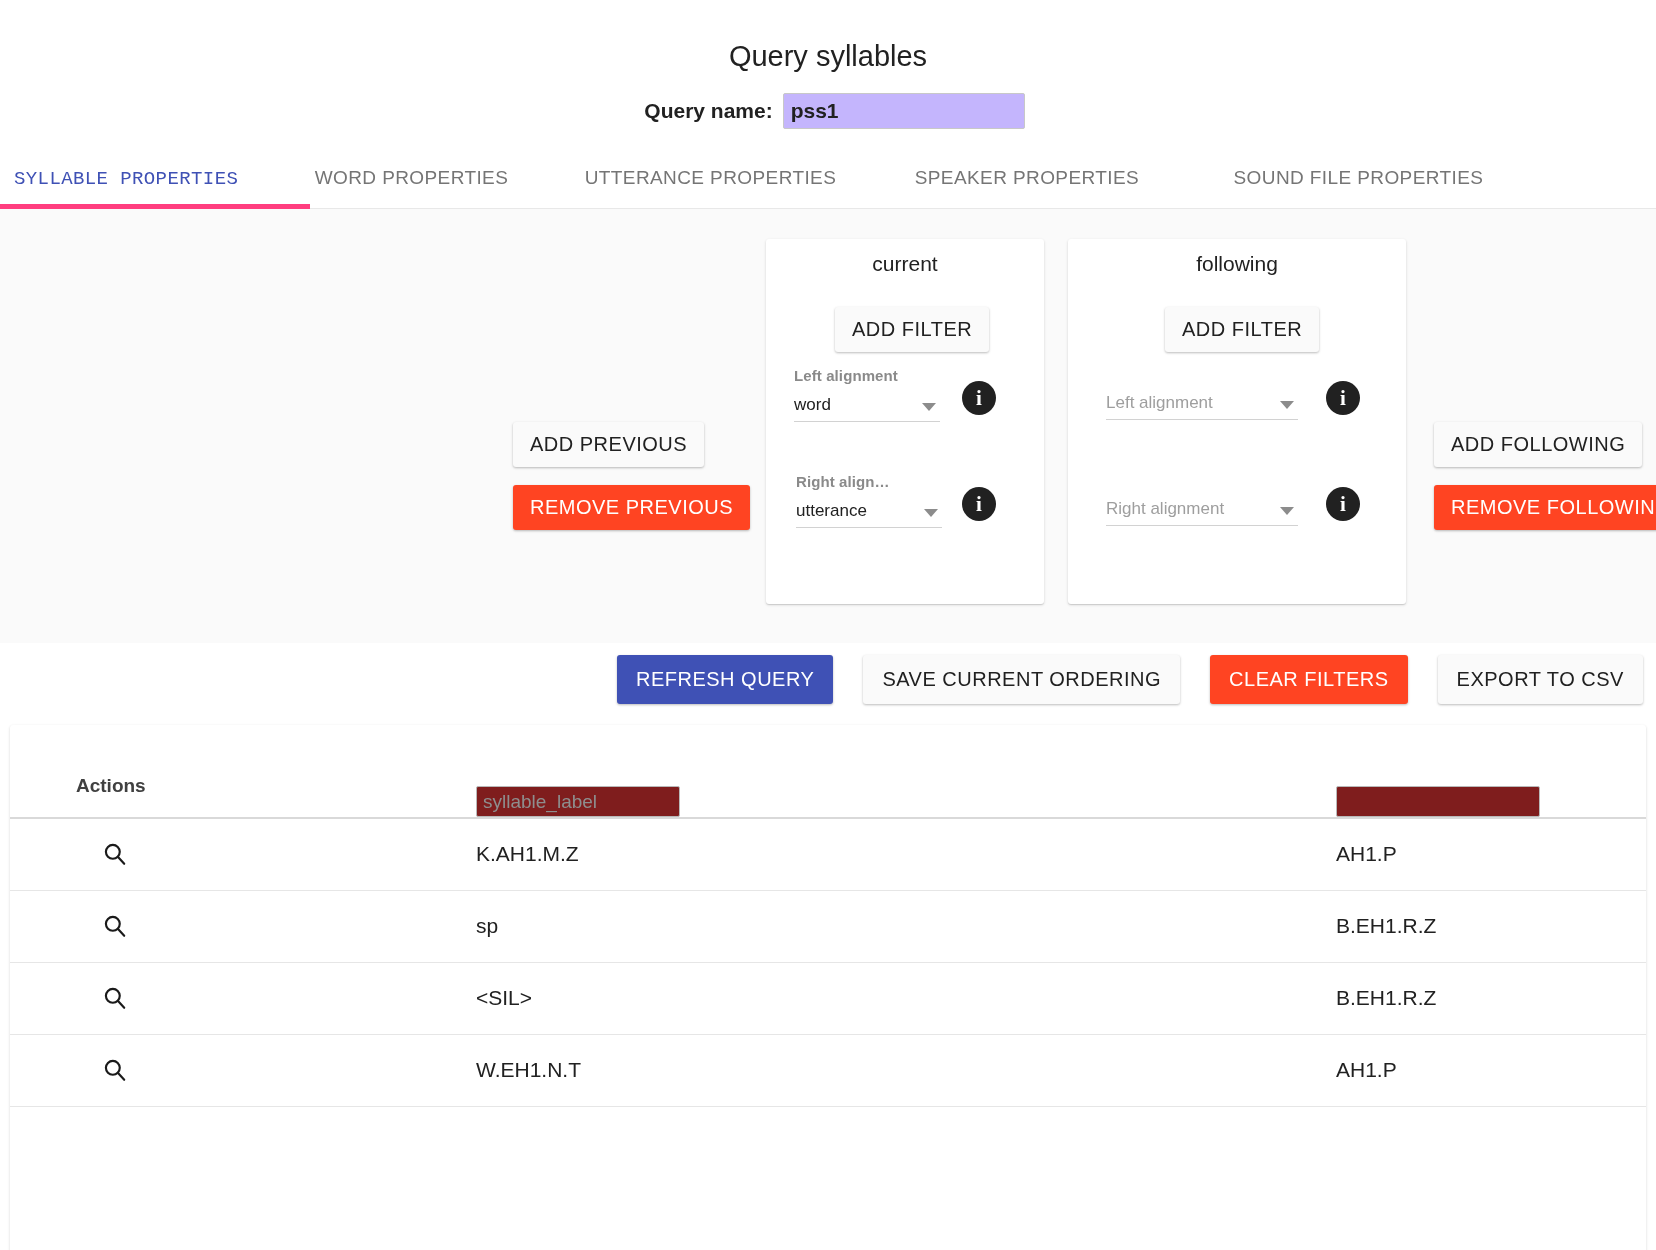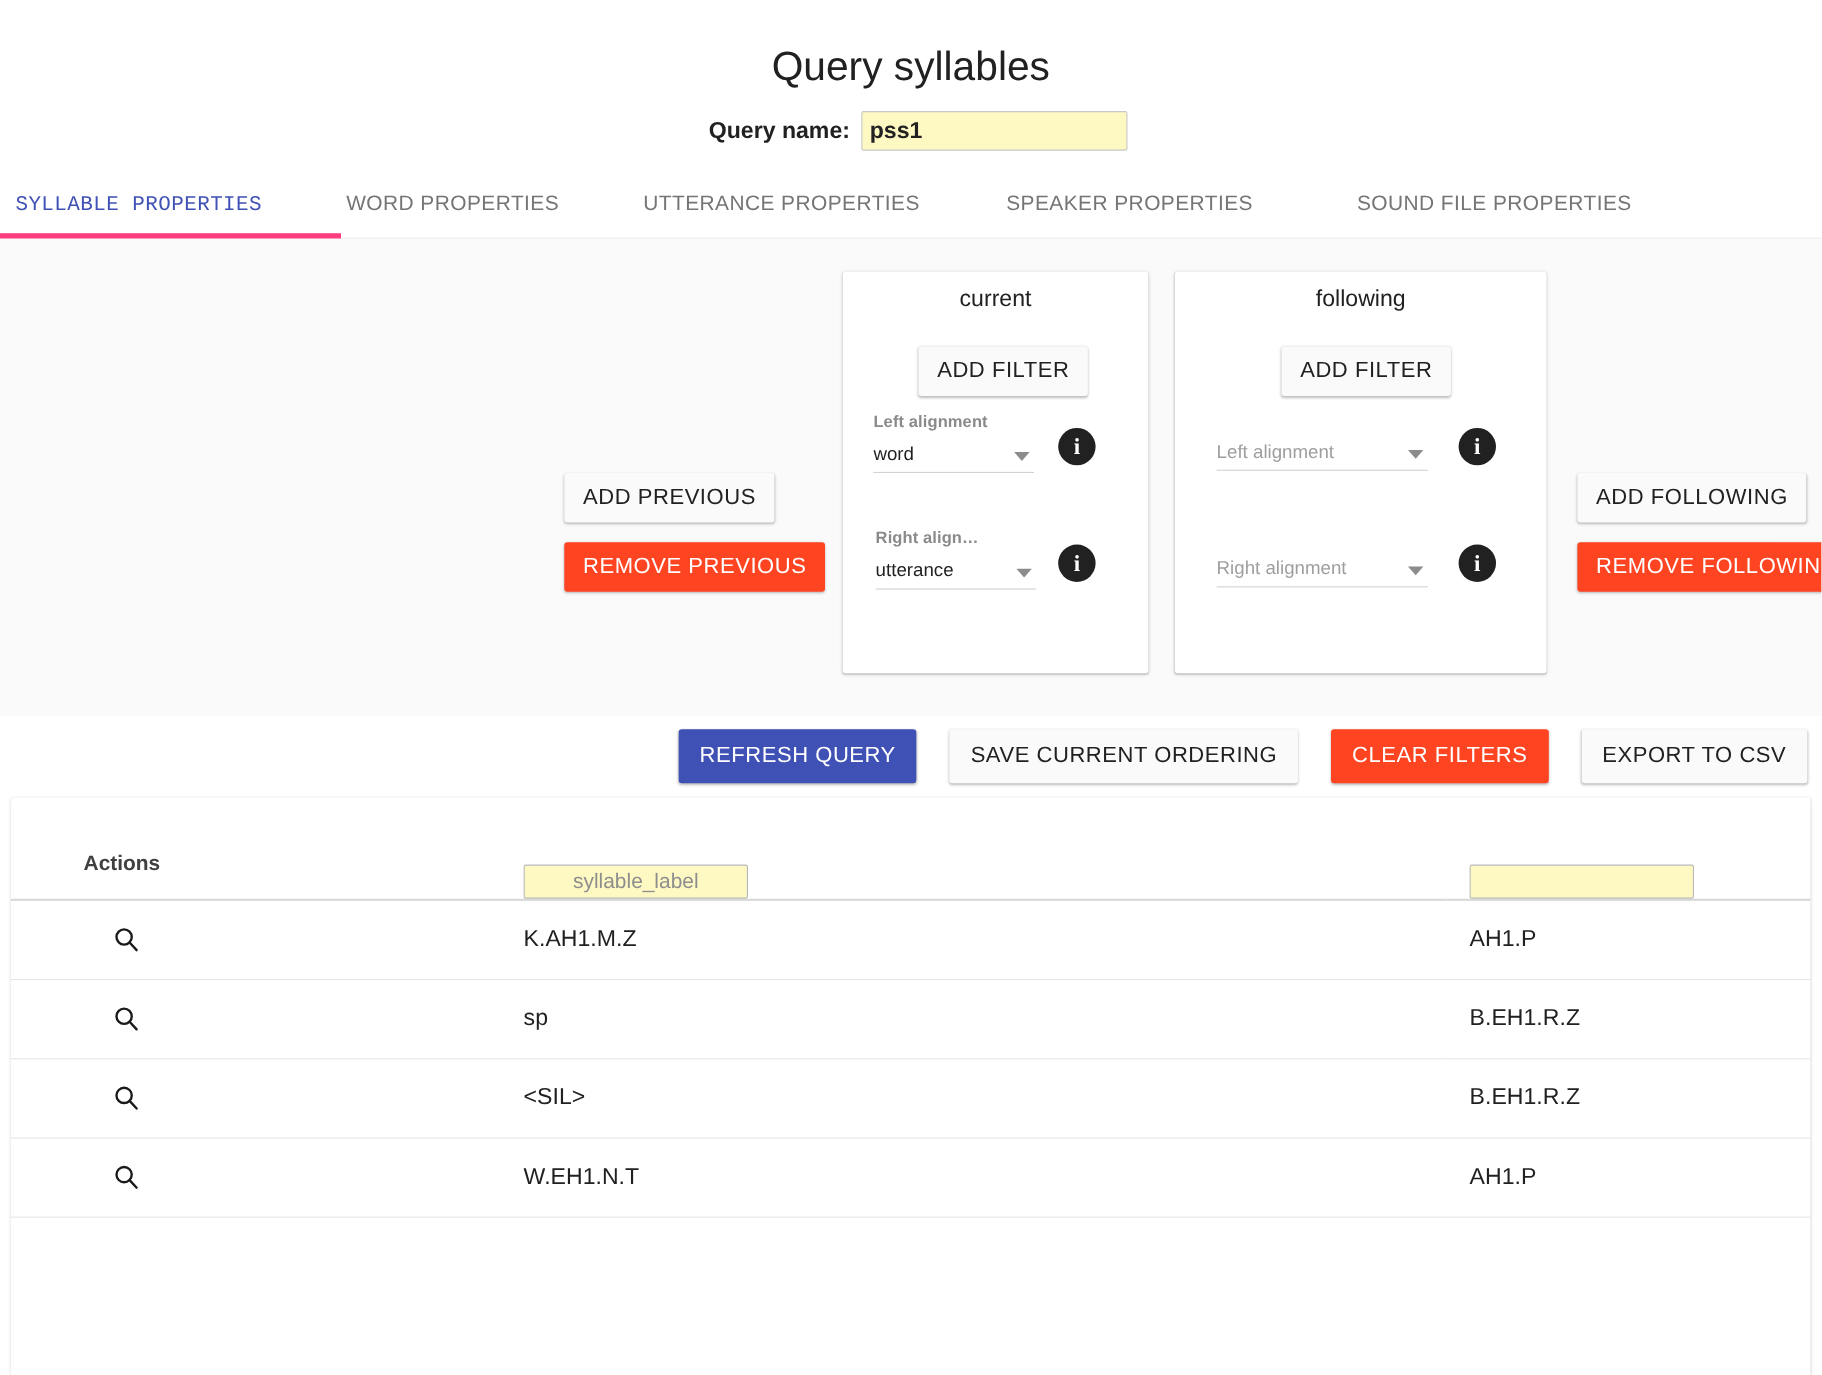--- a/index.html
+++ b/index.html
@@ -9,21 +9,21 @@
     background: #ffffff;
     font-family: "Liberation Sans", sans-serif;
     color: #212121;
     overflow: hidden;
     position: relative;
   }
 
   
   .page-title {
     text-align: center;
-    font-size: 37px;
+    font-size: 29px;
     font-weight: 400;
     color: #212121;
     margin: 0;
     padding-top: 42px;
     line-height: 1;
   }
   .query-name-row {
     display: flex;
     align-items: center;
     justify-content: center;
@@ -39,21 +39,21 @@
   .query-name-input {
     width: 242px;
     height: 36px;
     font-size: 21px;
     font-family: "Liberation Sans", sans-serif;
     font-weight: bold;
     color: #212121;
     border: 1px solid #c8c8c8;
     border-radius: 2px;
     padding: 2px 7px;
-    background: #fef9c3;
+    background: #c4b5fd;
     outline: none;
   }
 
   
   .tabbar {
     position: relative;
     margin-top: 24px;
     height: 56px;
     border-bottom: 1px solid #e8e8e8;
     white-space: nowrap;
@@ -237,25 +237,24 @@
     color: #404040;
     padding-left: 66px !important;
     padding-bottom: 20px !important;
   }
   .filter-input {
     font-family: "Liberation Sans", sans-serif;
     font-size: 19px;
     color: #8e8e8e;
     border: 1px solid #b9b9b9;
     border-radius: 2px;
-    background: #fef9c3;
+    background: #7f1d1d;
     height: 31px;
     padding: 2px 6px;
     outline: none;
-    text-align: center;
   }
   .fi-label { width: 204px; margin-left: 6px; }
   .fi-next  { width: 204px; margin-left: 21px; }
 
   tbody tr { border-bottom: 1px solid #e6e6e6; }
   tbody td { height: 72px; vertical-align: middle; }
   .cell-action { padding-left: 92px !important; }
   .cell-text {
     font-size: 21px;
     color: #212121;

